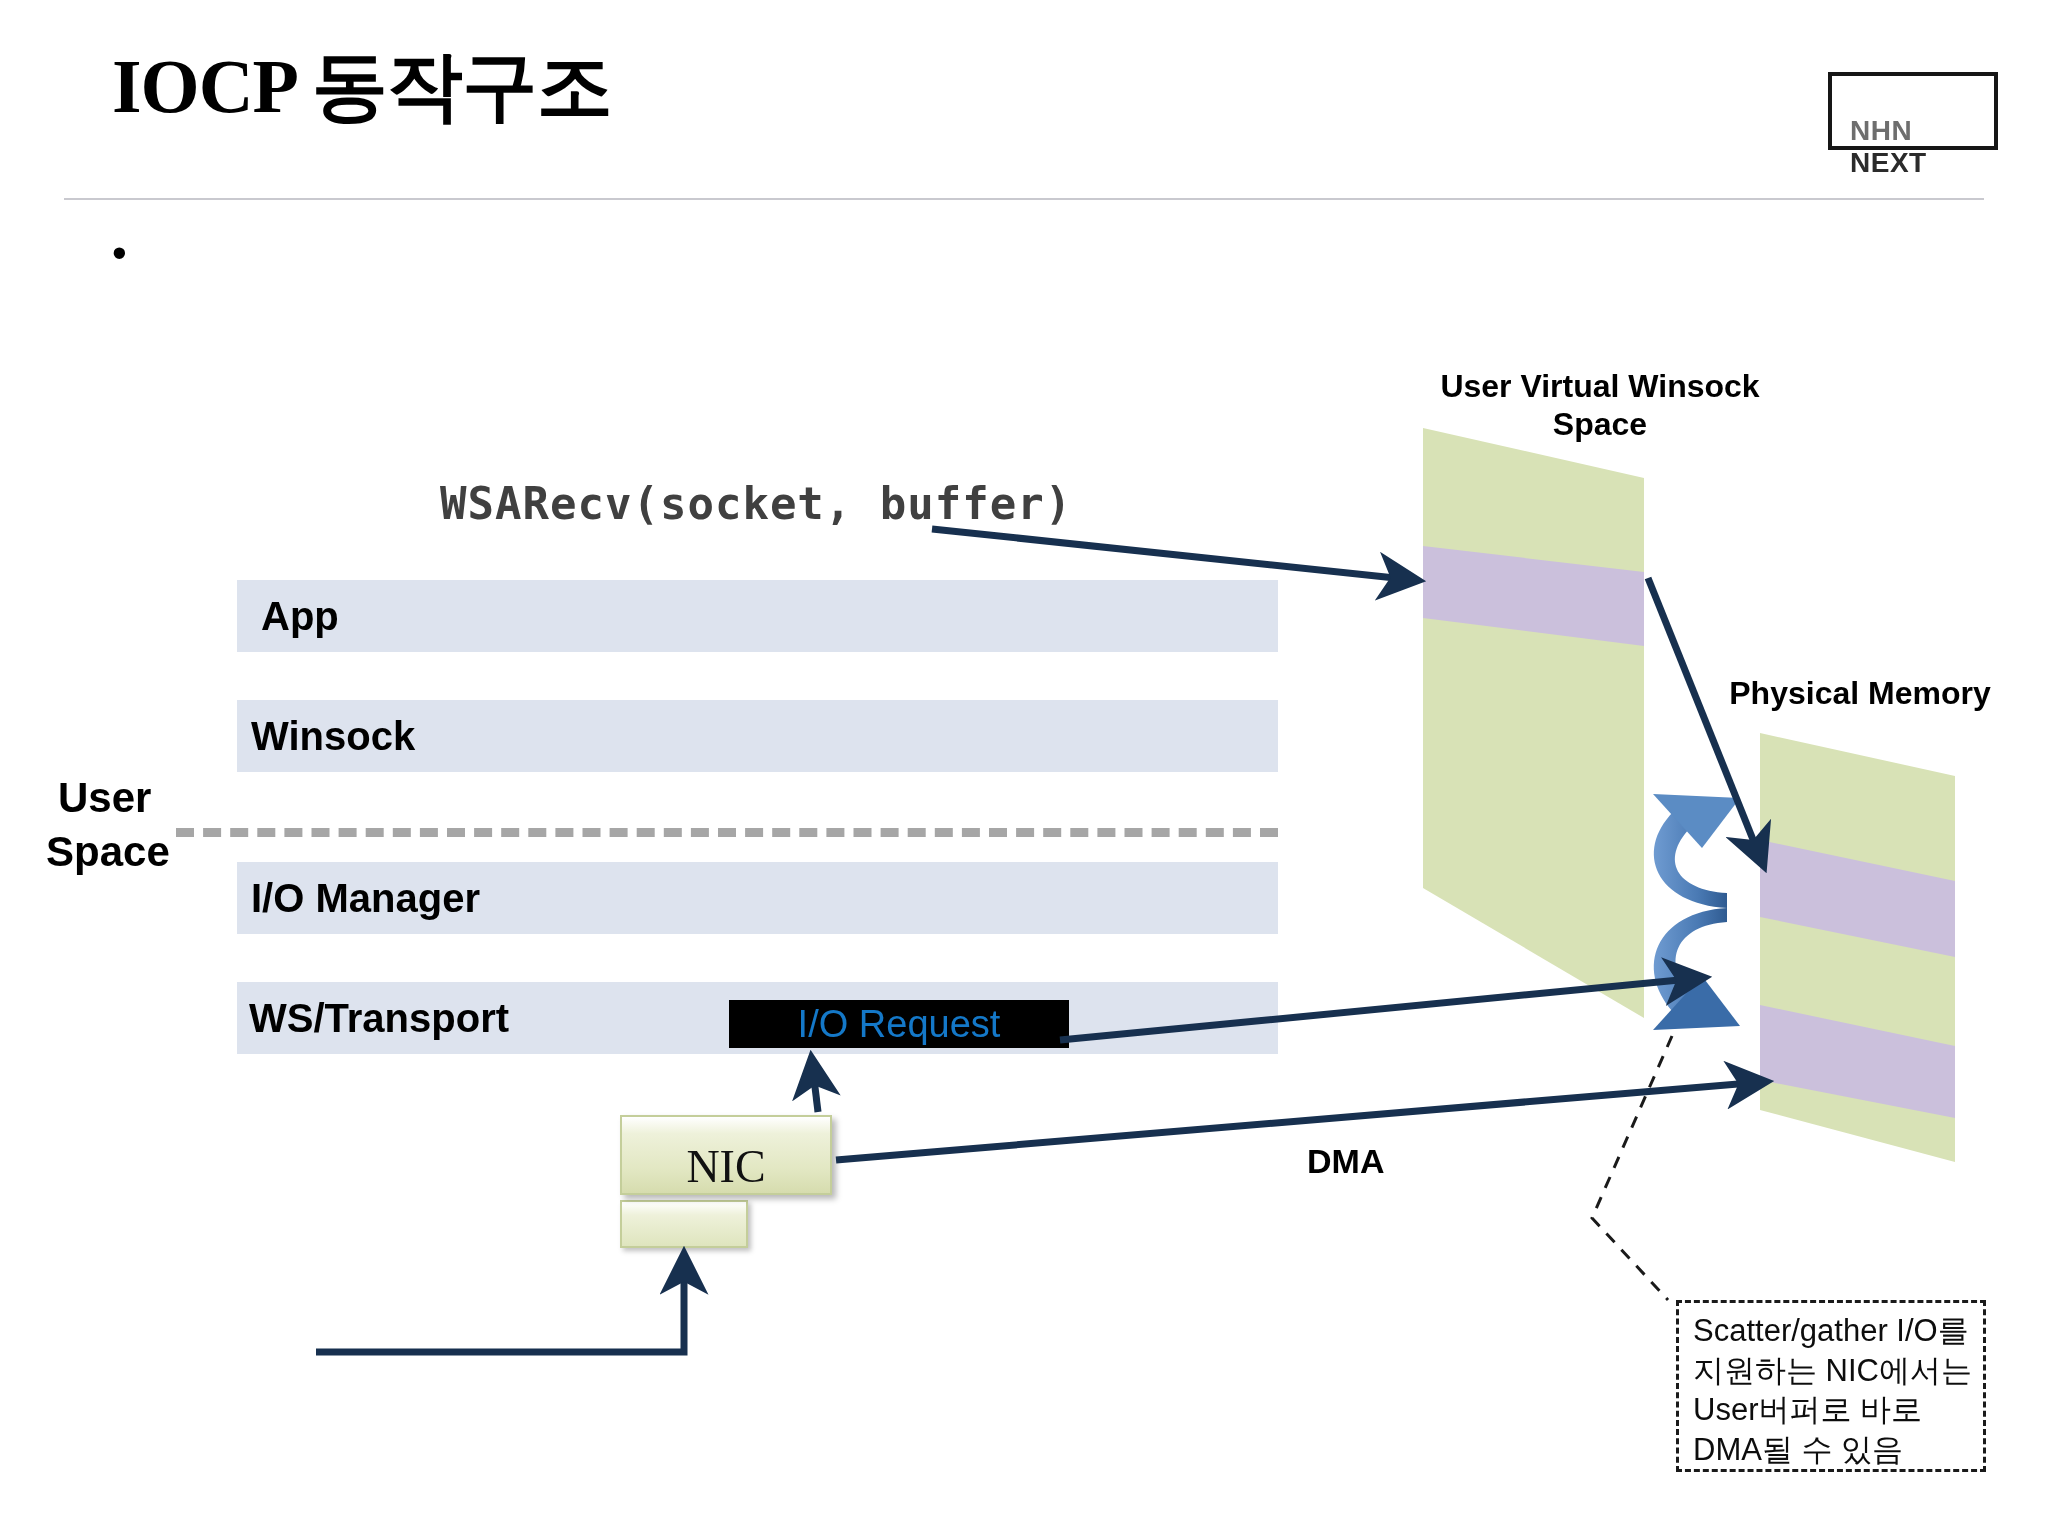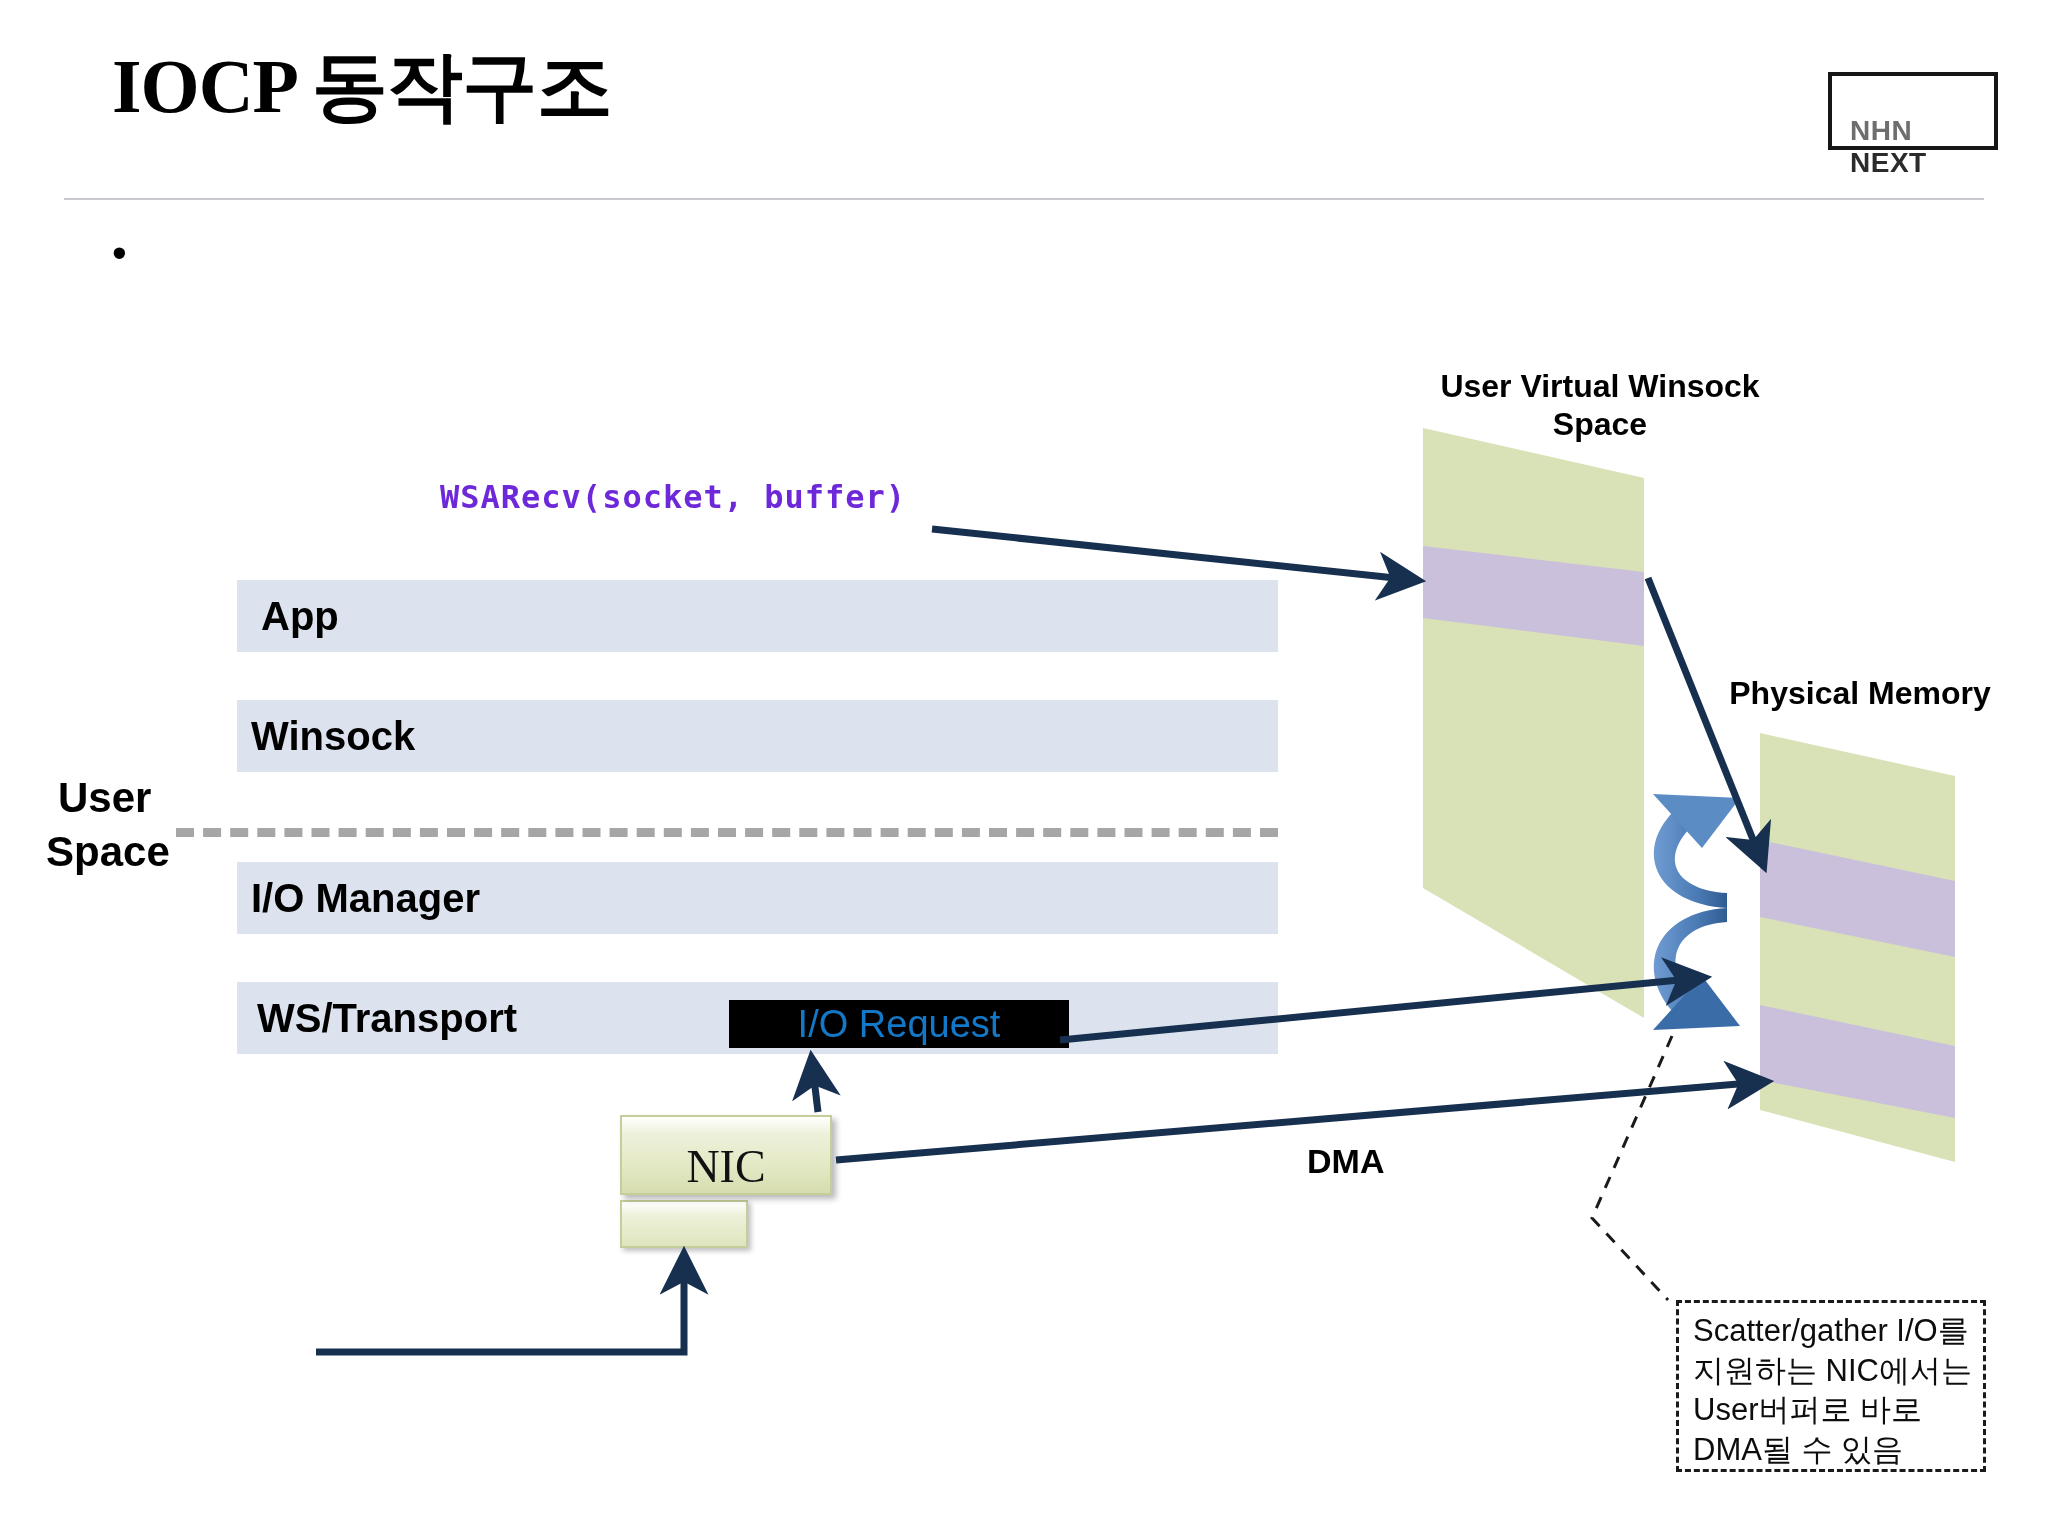--- a/index.html
+++ b/index.html
@@ -98,21 +98,21 @@
     color: #000000;
     white-space: nowrap;
   }
   #layer-app     { top: 580px; }
   #layer-app .layer-label { padding-left: 24px; }
   #layer-winsock { top: 700px; }
   #layer-winsock .layer-label { padding-left: 14px; }
   #layer-iomgr   { top: 862px; }
   #layer-iomgr .layer-label { padding-left: 14px; }
   #layer-wstrans { top: 982px; }
-  #layer-wstrans .layer-label { padding-left: 20px; }
+  #layer-wstrans .layer-label { padding-left: 12px; }
 
   
   #divider-line {
     position: absolute;
     left: 176px;
     top: 828px;
     width: 1102px;
     height: 0;
     border-top: 9px dashed #a6a6a6;
   }
@@ -151,22 +151,22 @@
     white-space: nowrap;
   }
 
   
   #wsarecv-label {
     position: absolute;
     left: 440px;
     top: 478px;
     font-family: "DejaVu Sans Mono", monospace;
     font-weight: bold;
-    font-size: 32px;
-    color: #6d28d9;
+    font-size: 44px;
+    color: #404040;
     letter-spacing: 1px;
     white-space: nowrap;
   }
 
   
   #nic-back {
     position: absolute;
     left: 620px;
     top: 1200px;
     width: 128px;

